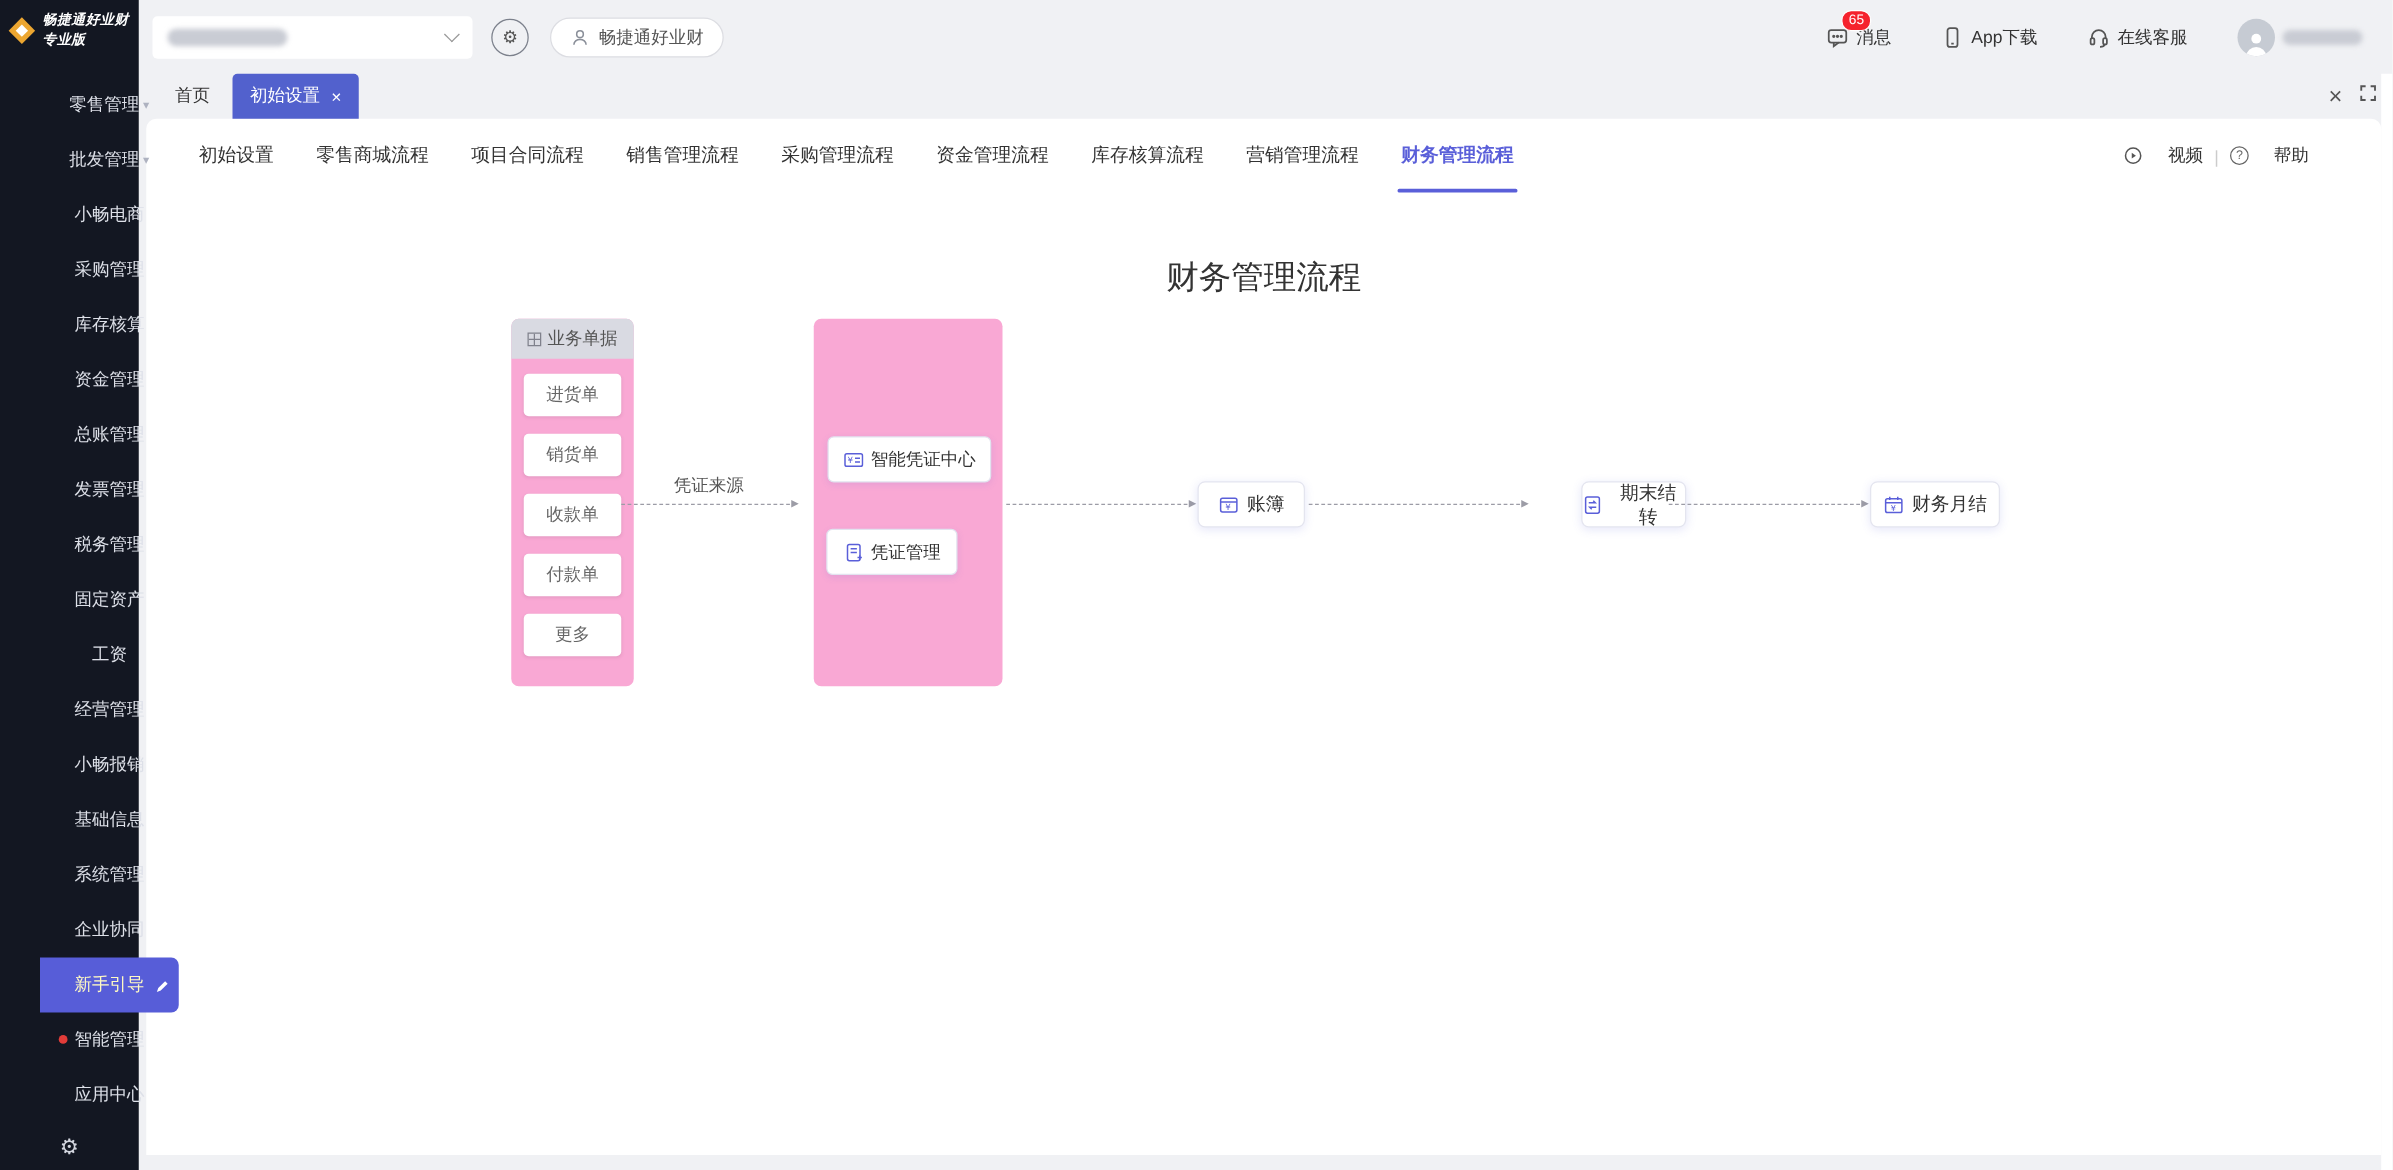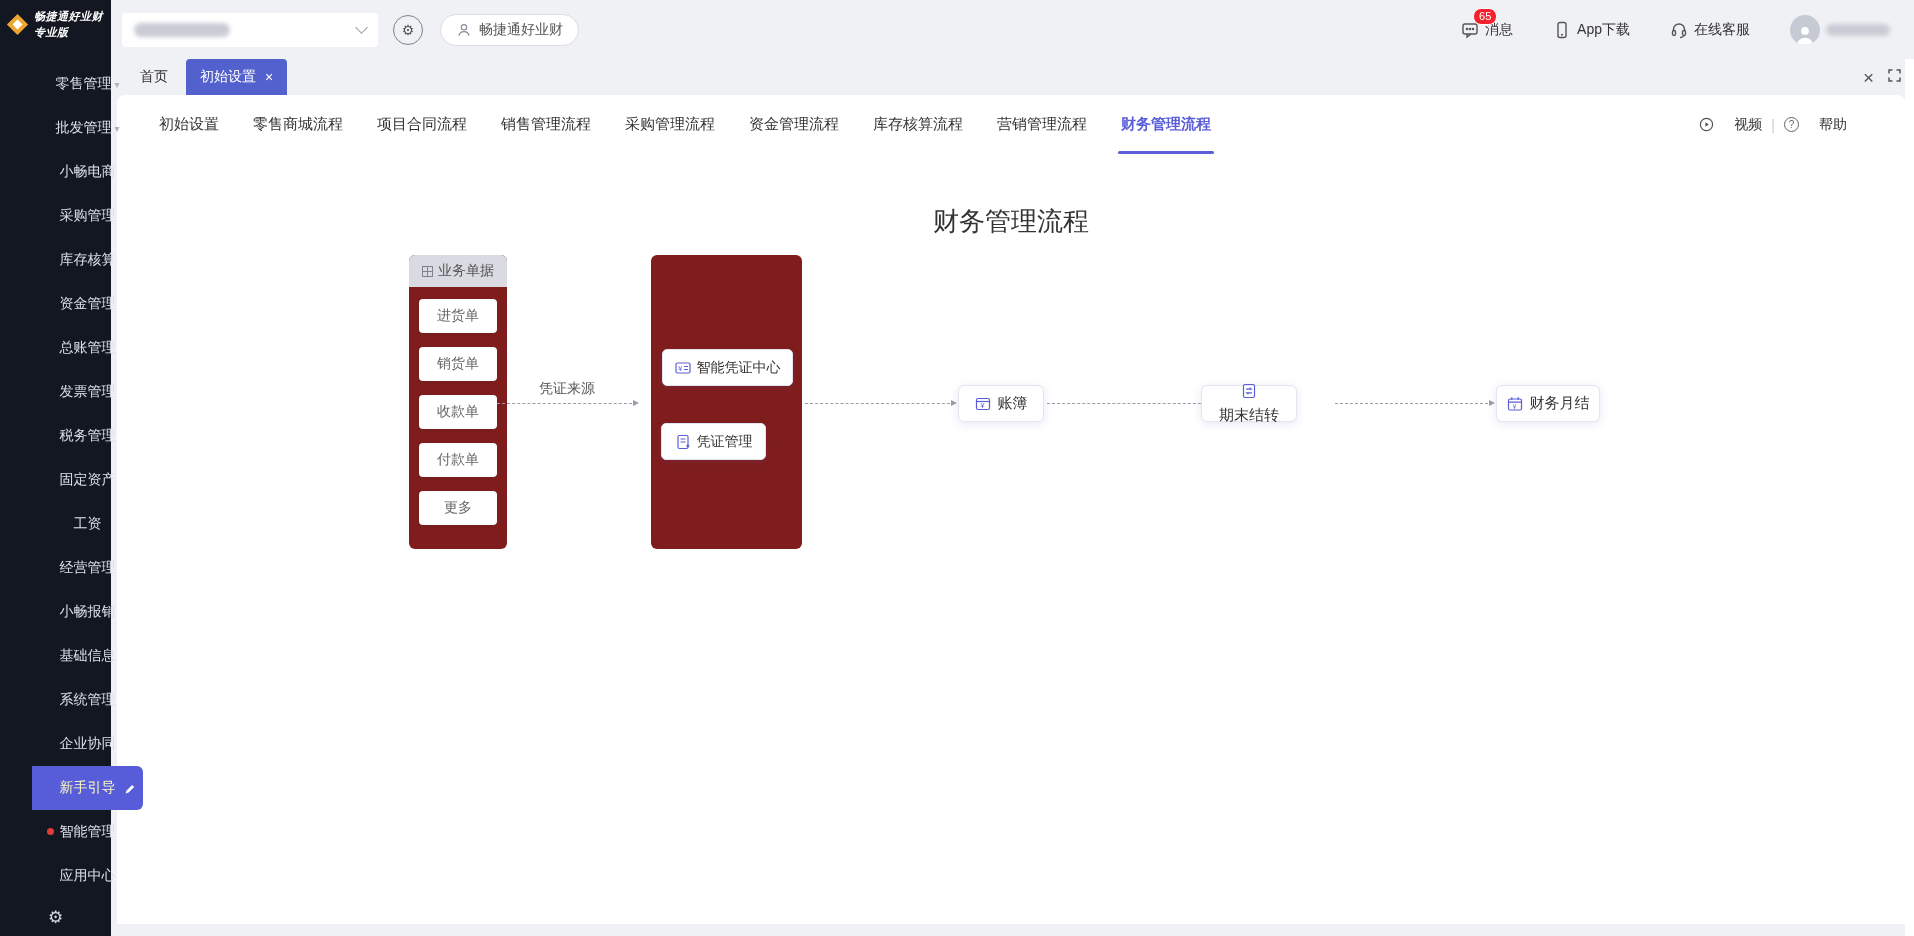--- a/index.html
+++ b/index.html
@@ -55,35 +55,35 @@
   .fn-item.active{color:#5a5fd9;font-weight:bold;}
   .fn-item.active::after{content:"";position:absolute;left:-3px;right:-3px;bottom:0;height:3px;border-radius:2px;background:#5a5fd9;}
   .fn-right{margin-left:auto;display:flex;align-items:center;gap:9px;font-size:14px;color:#333;}
   .fn-link{display:flex;align-items:center;gap:20px;}
   .fn-divider{color:#ccc;}
   .q-circle{width:15px;height:15px;border:1.2px solid #666;border-radius:50%;display:flex;align-items:center;justify-content:center;font-size:10px;color:#666;}
   .page-title{margin-top:50px;height:36px;text-align:center;font-size:26px;font-weight:500;color:#333;}
 
   
   .diagram{position:relative;margin-top:15px;height:500px;}
-  .panel{position:absolute;background:#7f1d1d;border-radius:6px;}
+  .panel{position:absolute;background:#f9a8d4;border-radius:6px;}
   .src-panel{left:292px;top:0;width:98px;height:294px;}
   .src-header{height:32px;background:#d9dae2;border-radius:6px 6px 0 0;display:flex;align-items:center;justify-content:center;gap:5px;font-size:14px;color:#555;}
   .grid-ico{width:11px;height:11px;border:1px solid #80818c;
     background:linear-gradient(#80818c,#80818c) center/1px 100% no-repeat,
                linear-gradient(#80818c,#80818c) center/100% 1px no-repeat;}
   .src-body{padding-top:12px;}
   .src-item{width:78px;height:34px;margin:0 auto 14px;background:#fff;border-radius:4px;box-shadow:0 1px 3px rgba(0,0,0,.08);display:flex;align-items:center;justify-content:center;font-size:14px;color:#666;}
   .center-panel{left:534px;top:0;width:151px;height:294px;}
   .v-btn{position:absolute;height:37px;background:#fff;border:1px solid #e2e3ef;border-radius:5px;box-shadow:0 2px 6px rgba(88,95,217,.12);display:flex;align-items:center;justify-content:center;gap:6px;font-size:14px;color:#333;font-family:inherit;}
   .v-btn1{left:11px;top:94px;width:131px;}
   .v-btn2{left:10px;top:168px;width:105px;}
   .node{position:absolute;top:130px;height:37px;background:#fff;border:1px solid #e4e5ef;border-radius:6px;box-shadow:0 2px 8px rgba(88,95,217,.15);display:flex;align-items:center;justify-content:center;gap:7px;font-size:15px;color:#333;font-family:inherit;}
   .node1{left:841px;width:86px;}
-  .node2{left:1084px;width:96px;flex-direction:column;}
+  .node2{left:1148px;width:84px;}
   .node3{left:1379px;width:104px;}
   .arrow{position:absolute;top:148px;border-top:1px dashed #9c9ca6;}
   .arrow::after{content:"";position:absolute;right:-2px;top:-4px;border-left:6px solid #9c9ca6;border-top:3.5px solid transparent;border-bottom:3.5px solid transparent;}
   .arrow1{left:380px;width:140px;text-decoration:underline;}
   .arrow2{left:688px;width:150px;}
   .arrow3{left:930px;width:174px;}
   .arrow4{left:1218px;width:158px;}
   .arrow-label{position:absolute;left:0;right:0;top:-24px;text-align:center;font-size:14px;color:#555;}
   .ico{flex:0 0 auto;display:block;}
 </style>

